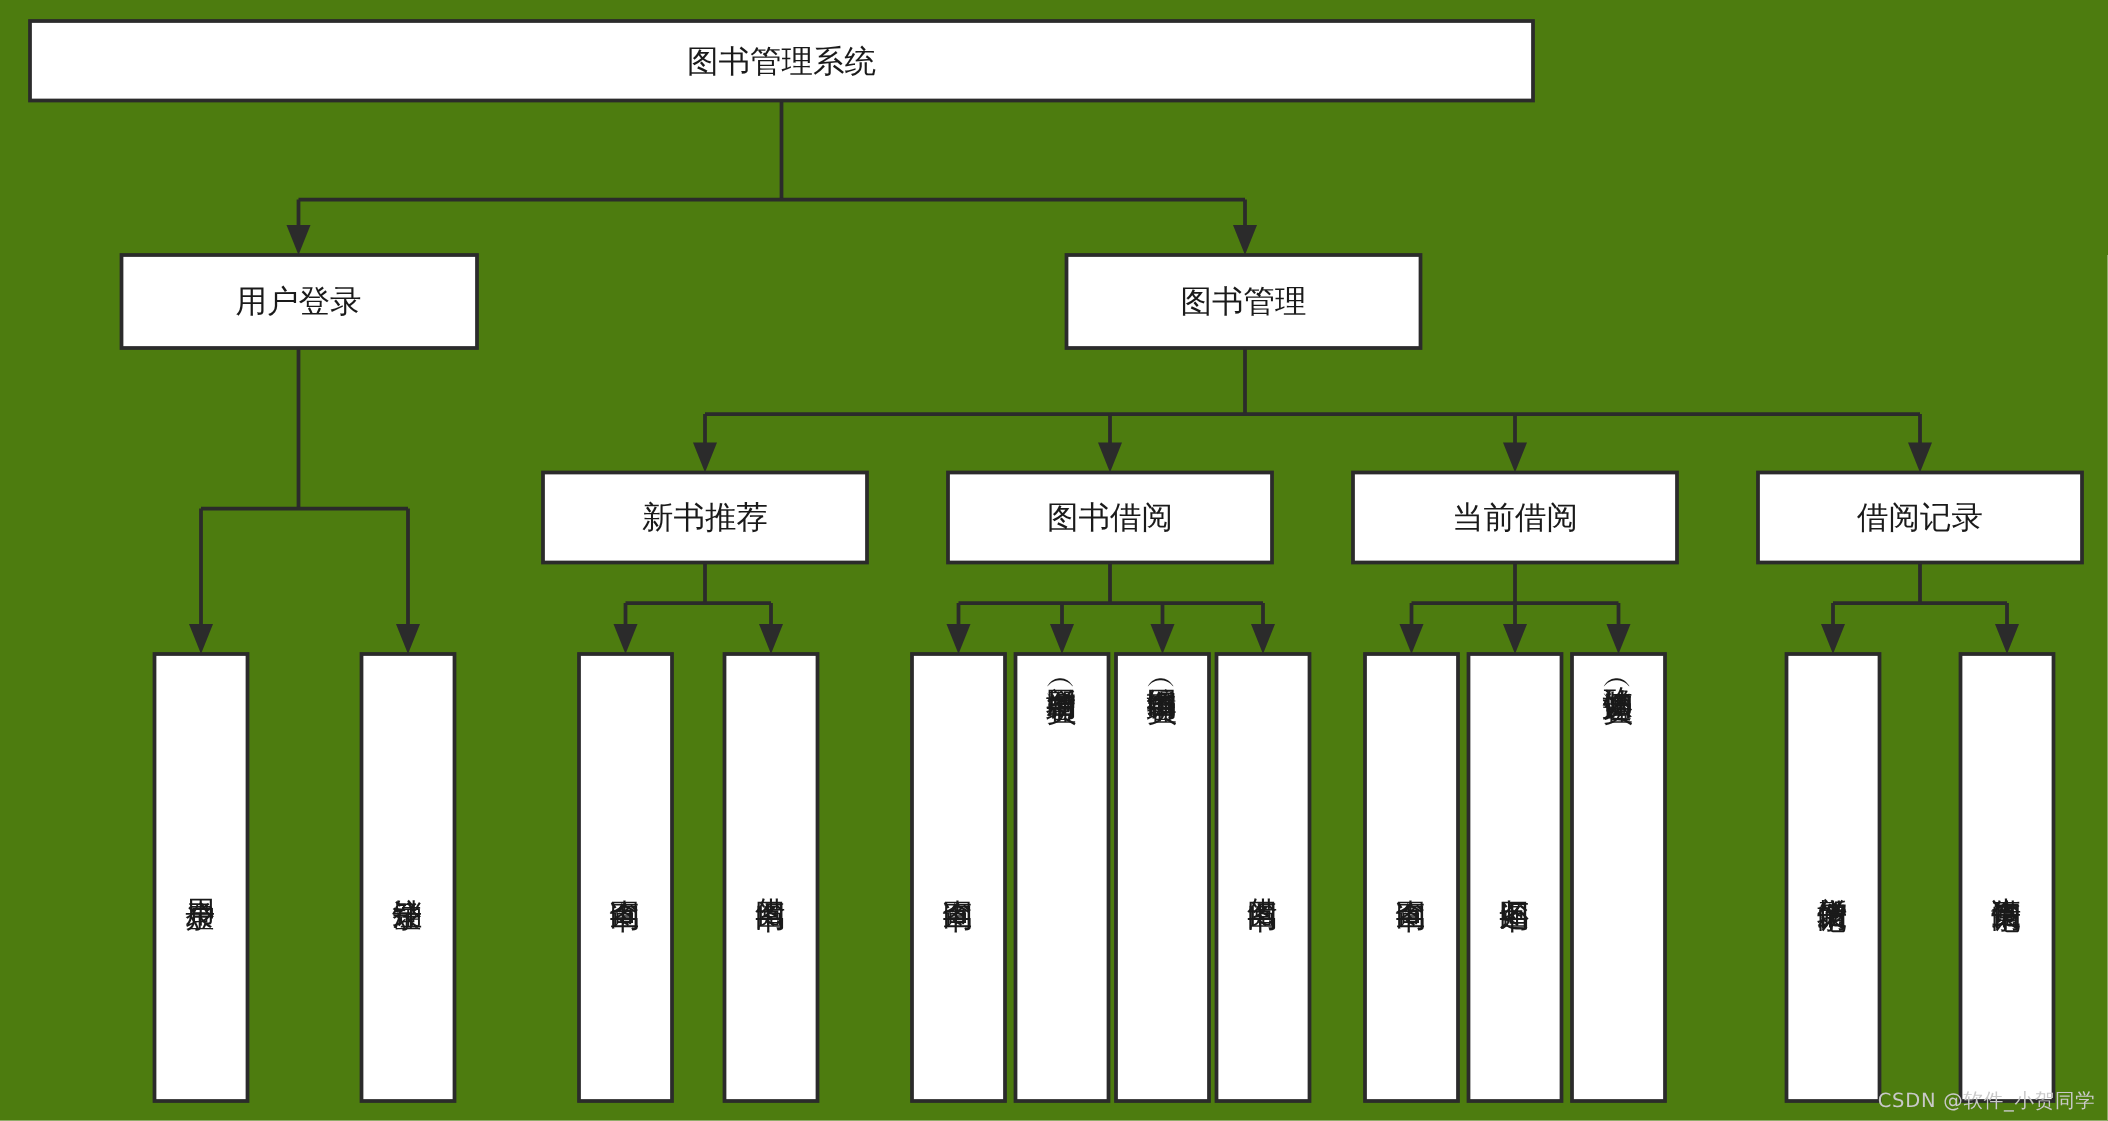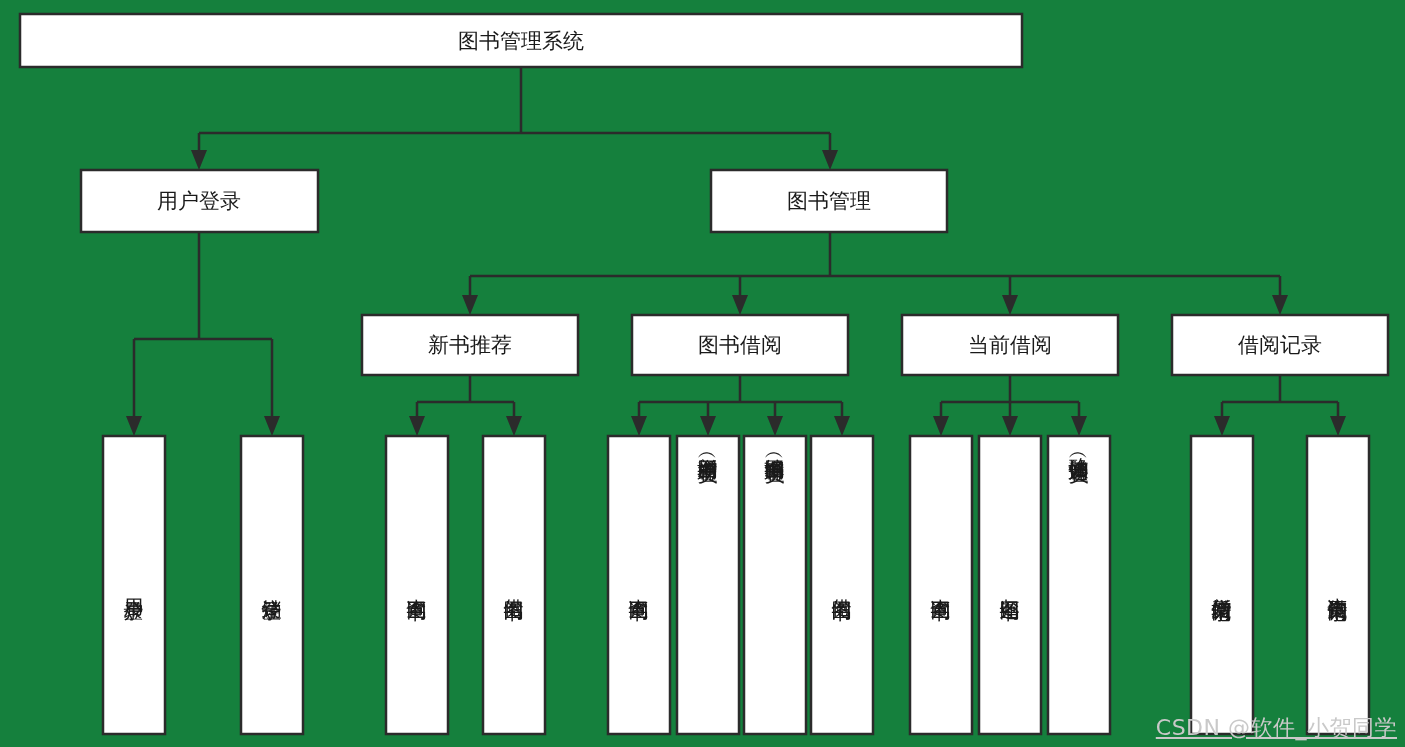--- a/index.html
+++ b/index.html
@@ -10,21 +10,21 @@
   body {
     width: 1405px;
     height: 747px;
     font-family: "DejaVu Sans", "Liberation Sans", sans-serif;
     overflow: hidden;
   }
   #diagram-root {
     position: relative;
     width: 1405px;
     height: 747px;
-    background: #15803d;
+    background: #4d7c0f;
   }
   svg.flow {
     position: absolute;
     top: 0;
     left: 0;
     width: 1405px;
     height: 747px;
   }
   .node-box {
     fill: #ffffff;
@@ -61,25 +61,24 @@
     justify-content: center;
     text-align: center;
     white-space: nowrap;
     pointer-events: none;
   }
   .watermark {
     position: absolute;
     right: 8px;
     bottom: 4px;
     font-family: "DejaVu Sans", "Liberation Sans", sans-serif;
-    font-size: 22px;
+    font-size: 13px;
     color: #c9c9c9;
     white-space: nowrap;
     letter-spacing: 0.5px;
-    text-decoration: underline;
   }
 </style>
 </head>
 <body>
 
 <div id="diagram-root">
 
   <svg class="flow" viewBox="0 0 1405 747">
 
     <g>

